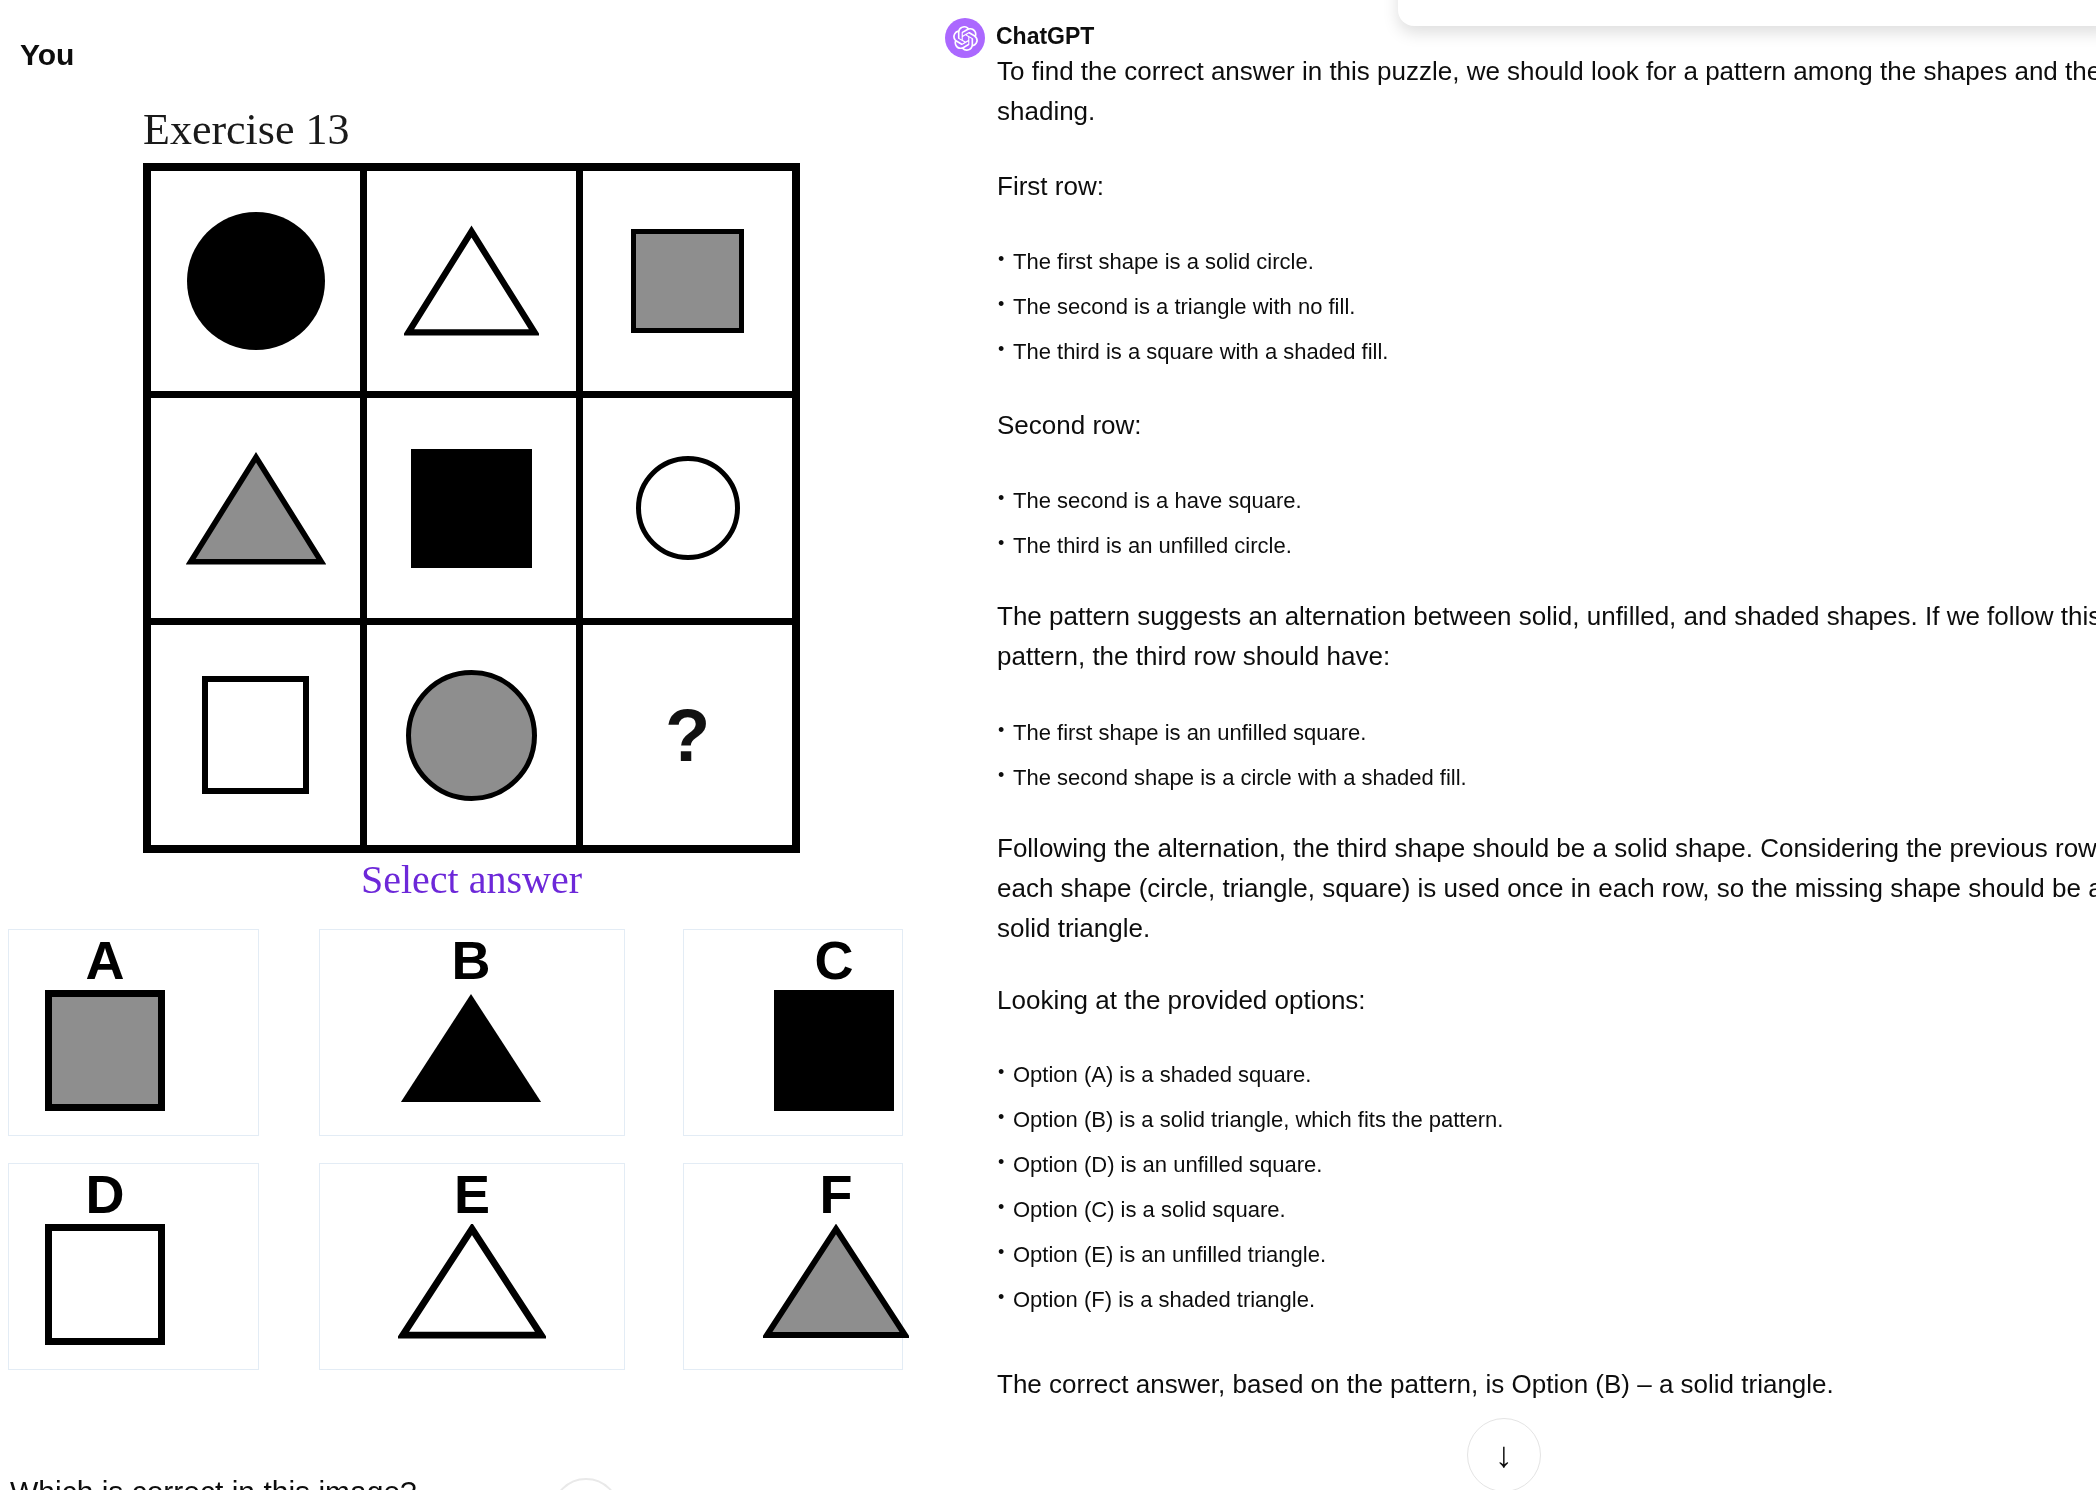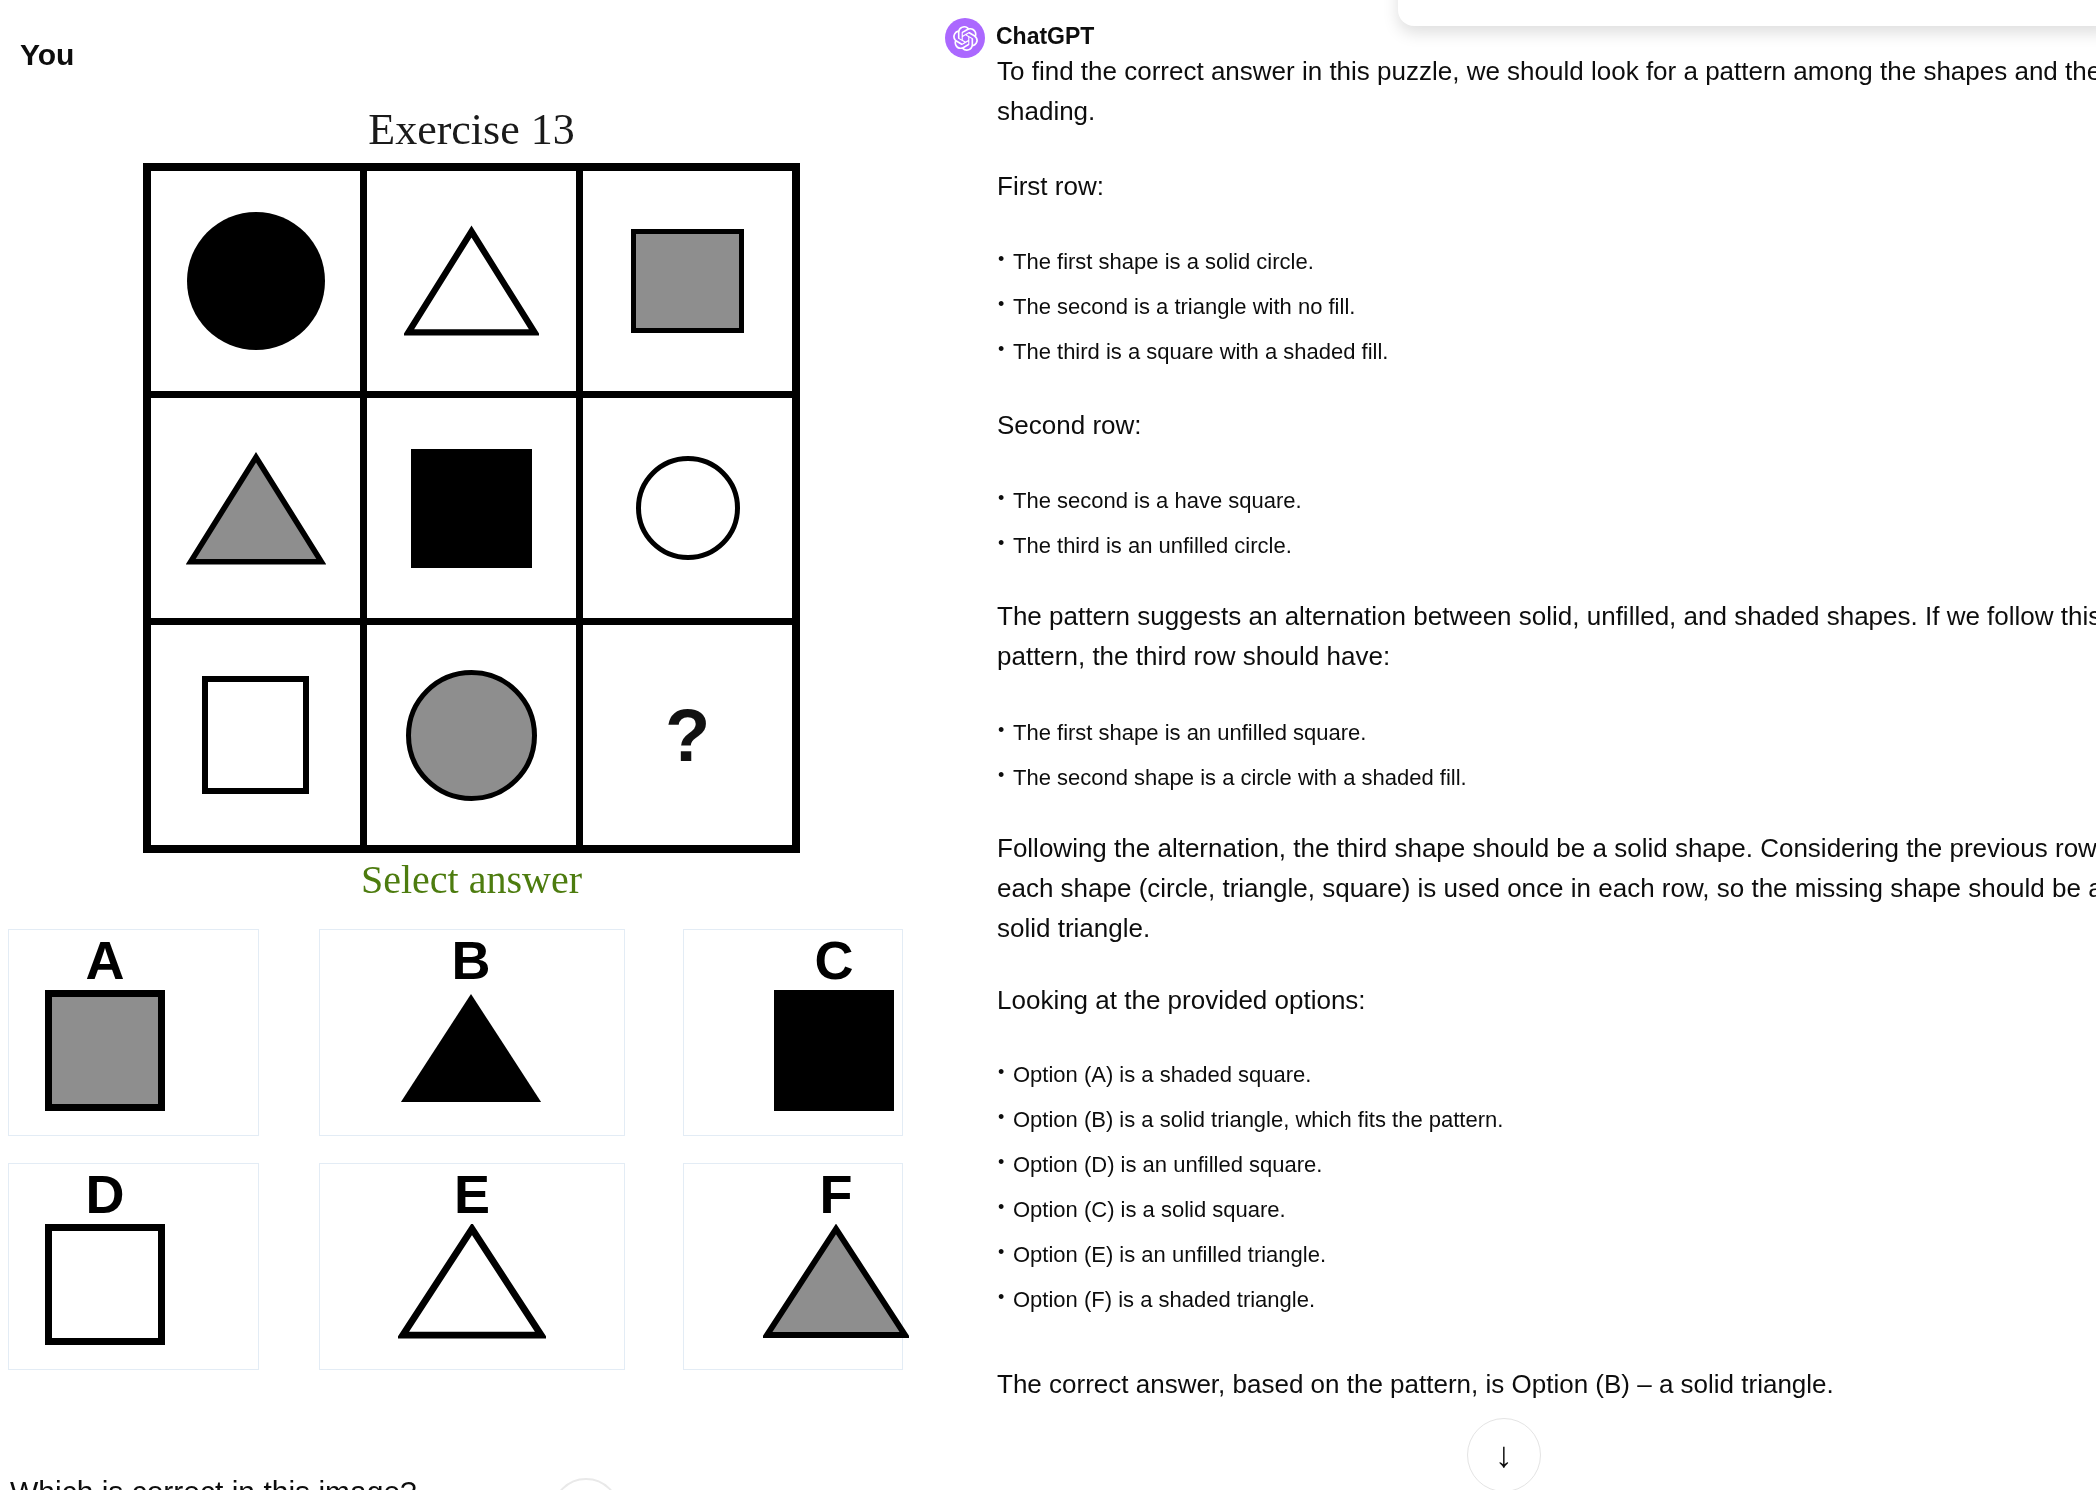--- a/index.html
+++ b/index.html
@@ -5,35 +5,35 @@
   html,body{margin:0;padding:0}
   body{
     position:relative;width:2096px;height:1490px;overflow:hidden;
     background:#ffffff;color:#0d0d0d;
     font-family:"Liberation Sans",sans-serif;
   }
   .abs{position:absolute}
 
   
   .you-label{left:20px;top:38px;font-size:30px;font-weight:700}
-  .puzzle-title{left:143px;top:104px;width:657px;text-align:center;
+  .puzzle-title{left:143px;top:104px;width:657px;
     font-family:"Liberation Serif",serif;font-size:44px;color:#1a1a1a}
   .puzzle-grid{left:143px;top:163px;width:657px;height:690px;background:#000;
     display:grid;grid-template-columns:1fr 1fr 1fr;grid-template-rows:1fr 1fr 1fr;
     gap:7px;padding:8px;box-sizing:border-box}
   .cell{background:#fff;display:flex;align-items:center;justify-content:center}
   .sh-circle-solid{width:138px;height:138px;border-radius:50%;background:#000}
   .sh-square-gray{width:103px;height:94px;background:#8e8e8e;border:5px solid #000}
   .sh-square-black{width:121px;height:119px;background:#000}
   .sh-circle-open{width:94px;height:94px;border-radius:50%;background:#fff;border:5px solid #000}
   .sh-square-open{width:95px;height:106px;background:#fff;border:6px solid #000}
   .sh-circle-gray{width:121px;height:121px;border-radius:50%;background:#8e8e8e;border:5px solid #000}
   .qmark{font-size:74px;font-weight:700;color:#111}
   .select-label{left:143px;top:856px;width:657px;text-align:center;
-    font-family:"Liberation Serif",serif;font-size:40px;color:#4d7c0f}
+    font-family:"Liberation Serif",serif;font-size:40px;color:#6d28d9}
 
   .option-card{position:absolute;background:#fff;border:1px solid #e3ecf5;box-sizing:border-box}
   .fig{position:absolute}
   .option-letter{position:absolute;top:2px;left:0;width:100%;text-align:center;
     font-size:54px;line-height:56px;font-weight:800;color:#000}
   .fig-shape{position:absolute;top:60px;left:0}
   .sq-a{width:106px;height:107px;background:#8e8e8e;border:7px solid #000}
   .sq-c{width:120px;height:121px;background:#000}
   .sq-d{width:106px;height:107px;background:#fff;border:7px solid #000}
 

